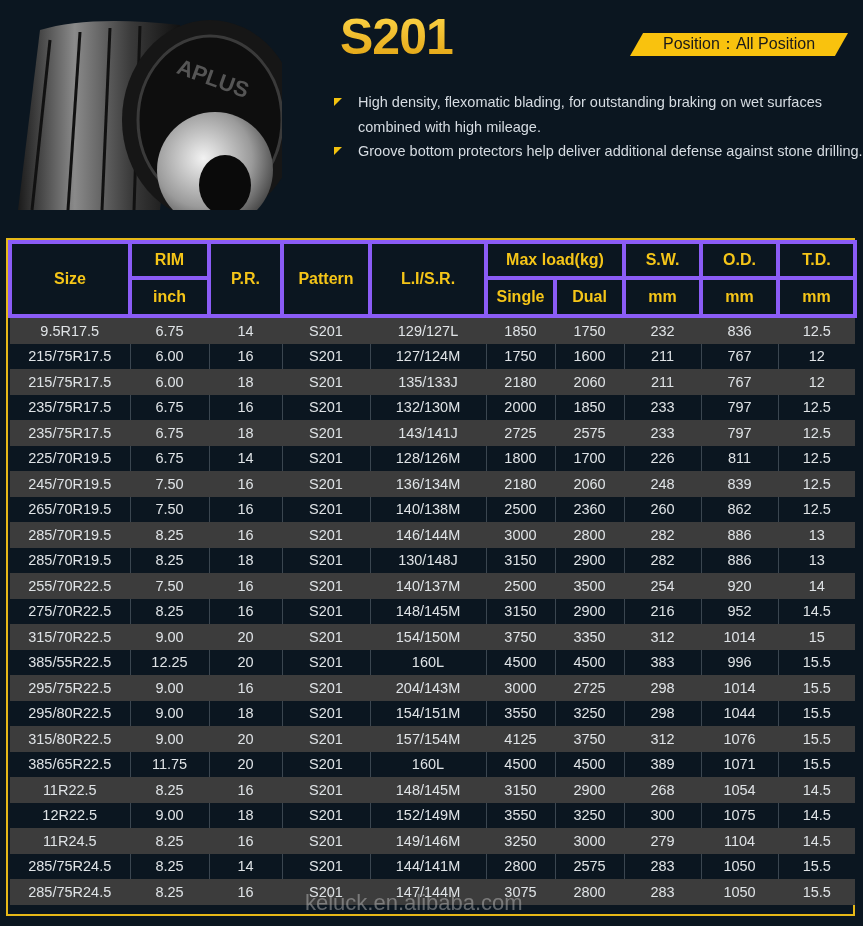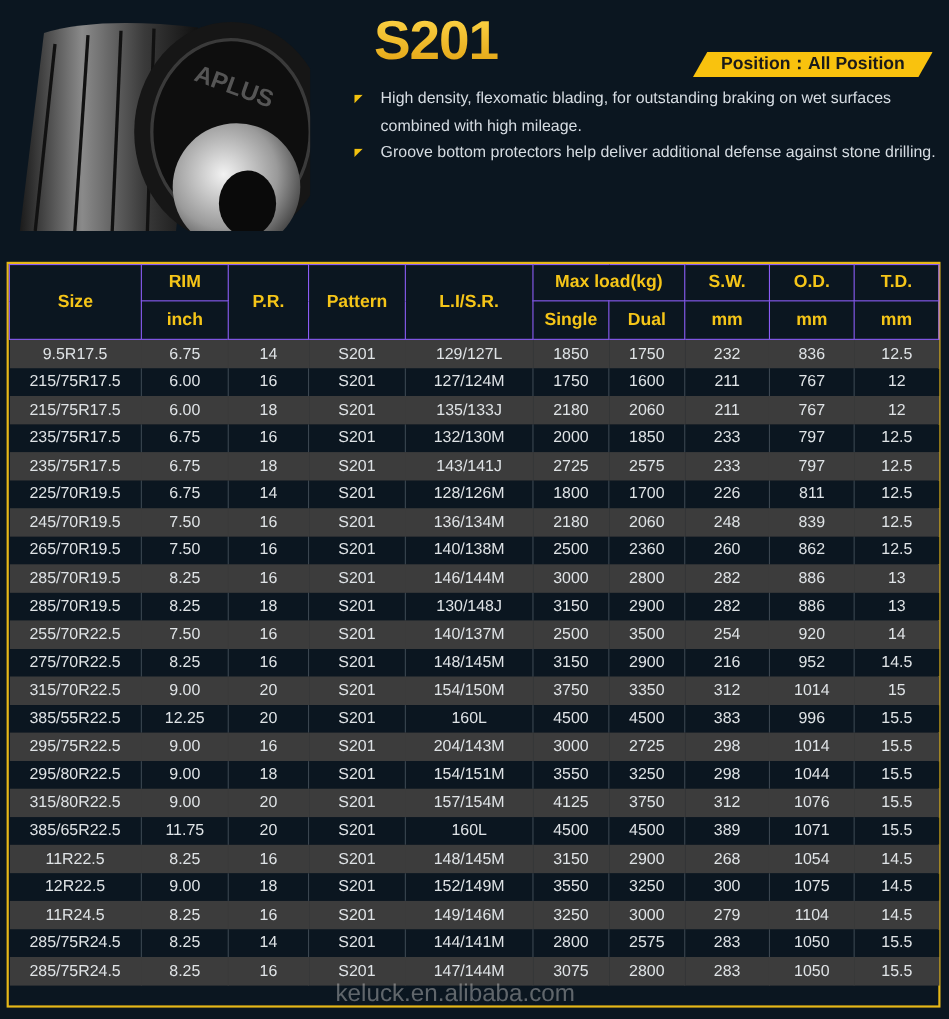--- a/index.html
+++ b/index.html
@@ -1,31 +1,31 @@
 <!DOCTYPE html>
 <html><head>
 <meta charset="utf-8">
 <style>
   html, body { margin:0; padding:0; }
   body { width:863px; height:926px; background:#0b1620; overflow:hidden; position:relative;
          font-family:"Liberation Sans", sans-serif; }
   .tire { position:absolute; left:10px; top:10px; width:272px; height:200px; }
   .model { position:absolute; left:340px; top:10px; font-size:50px; font-weight:bold; letter-spacing:-1px;
            background:linear-gradient(#ffd84a, #e0a010); -webkit-background-clip:text; background-clip:text; color:transparent; line-height:54px; }
-  .badge { position:absolute; left:630px; top:47px; width:218px; height:23px; background:#f9c20e;
+  .badge { position:absolute; left:630px; top:33px; width:218px; height:23px; background:#f9c20e;
            clip-path:polygon(6% 0, 100% 0, 94% 100%, 0 100%); display:flex; align-items:center; justify-content:center;
-           font-weight:bold; font-size:16px; color:#1a1a1a; }
-  .features { position:absolute; left:318px; top:74px; width:530px; margin:4px; padding:0; list-style:none; }
+           font-weight:normal; font-size:16px; color:#1a1a1a; }
+  .features { position:absolute; left:318px; top:74px; width:530px; margin:16px; padding:0; list-style:none; }
   .features li { position:relative; padding-left:24px; color:#d6dce2; font-size:14.5px; line-height:24.5px; }
   .bullet { position:absolute; left:0; top:8px; width:8px; height:8px; background:#f3c20e;
             clip-path:polygon(0 0, 100% 0, 0 100%); }
   .tbl { position:absolute; left:6px; top:238px; width:849px; height:678px; border:2px solid #e6b818; box-sizing:border-box;
          background:#0b1620; }
   table { border-collapse:collapse; width:100%; table-layout:fixed; }
-  th { color:#f5c518; font-size:16px; font-weight:bold; border:1px solid #8b5cf6; padding:0; }
+  th { color:#f5c518; font-size:16px; font-weight:bold; border:4px solid #8b5cf6; padding:0; }
   th.r1 { height:32px; } th.r2 { height:34px; }
   td { color:#dfe3e6; font-size:14.5px; text-align:center; height:25.5px; padding:0; border-left:1px solid #3b4650; }
   tr.odd td { background:#3c3c3c; border-left-color:#3c3c3c; }
   tr.even td { background:#0b1620; border-left-color:#3b4650; }
   td:first-child { border-left:none; }
   .wm { position:absolute; left:305px; top:890px; color:rgba(200,200,200,0.45); font-size:22px; pointer-events:none; }
 </style>
 </head>
 <body>
 

